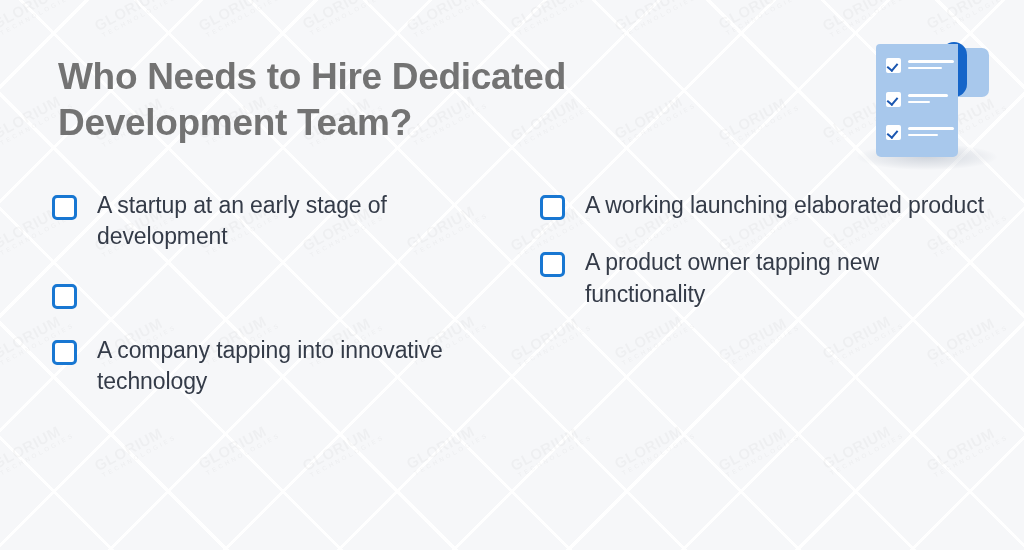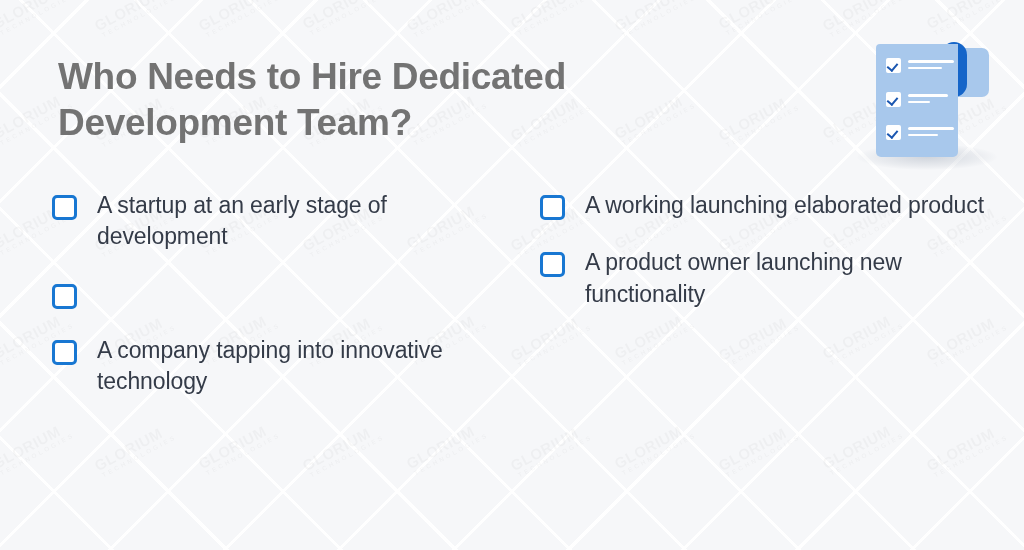--- a/index.html
+++ b/index.html
@@ -374,21 +374,21 @@
         <div class="item-label">A company tapping into innovative technology</div>
       </div>
     </div>
   <div class="column" id="column-right">
       <div class="list-item">
         <div class="checkbox"></div>
         <div class="item-label">A working launching elaborated product</div>
       </div>
       <div class="list-item">
         <div class="checkbox"></div>
-        <div class="item-label">A product owner launching new functionality</div>
+        <div class="item-label">A product owner tapping new functionality</div>
       </div>
     </div>
 
   <div id="clipboard-illustration">
     <div id="clipboard-shadow"></div>
     <div id="clipboard-flap"></div>
     <div id="clipboard-curl"></div>
     <div id="clipboard-sheet">
         <div class="cl-row" id="cl-row-0">
           <div class="cl-box">

